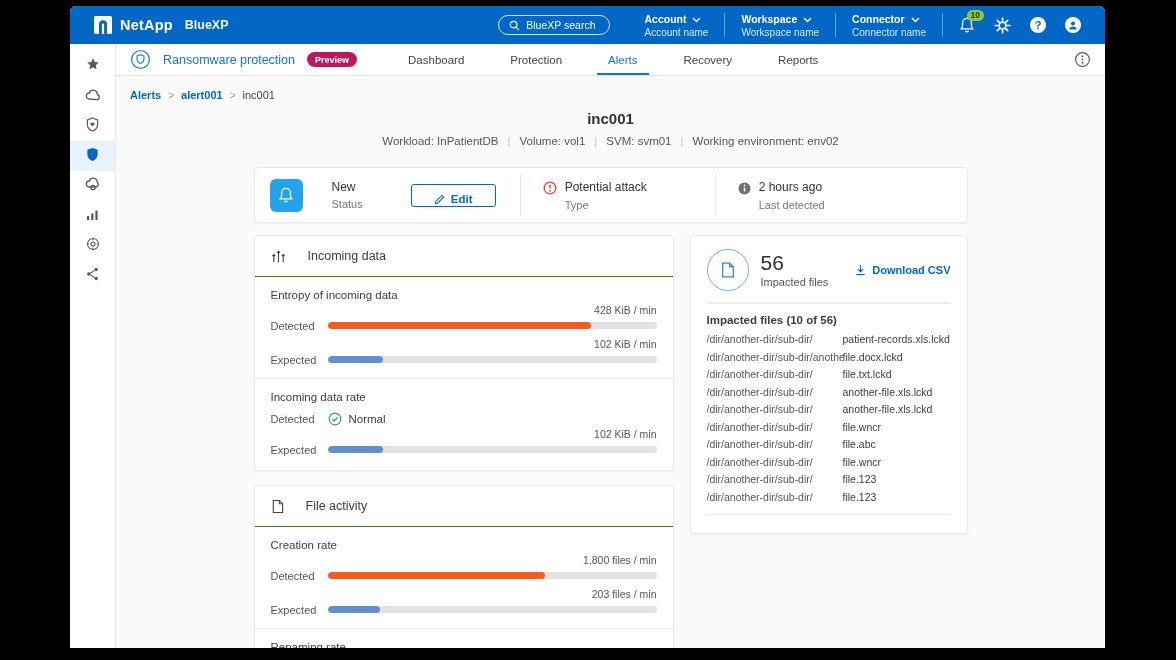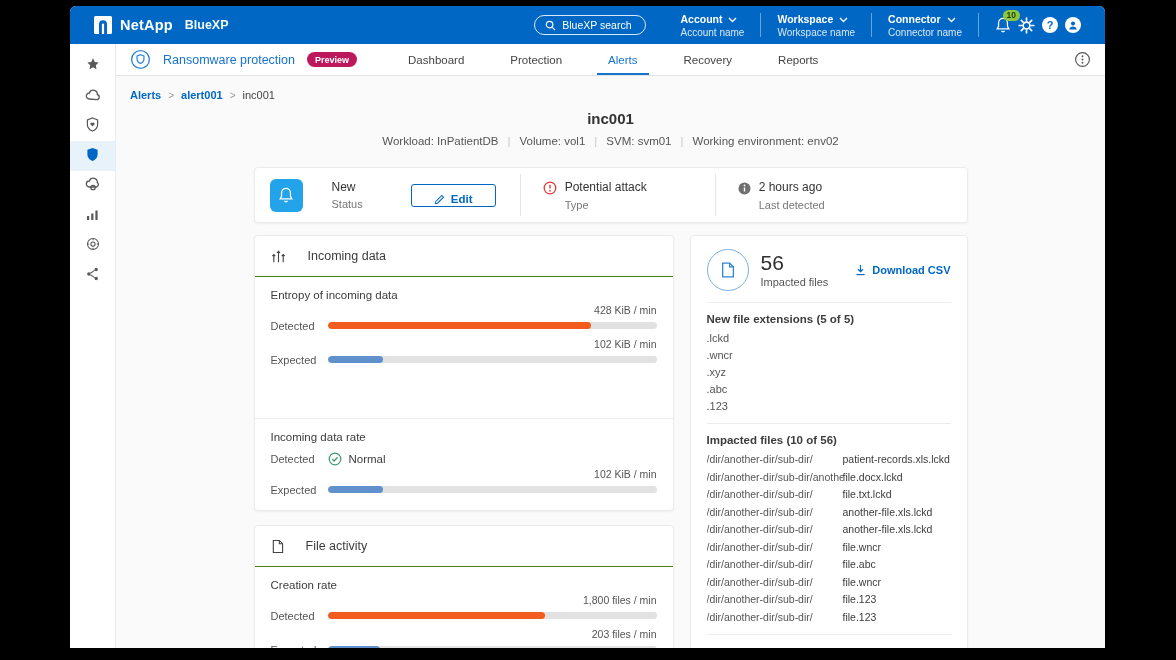--- a/index.html
+++ b/index.html
@@ -12,21 +12,21 @@
   .brand{display:flex;align-items:center;gap:8px;}
   .brand-name{font-weight:bold;font-size:14.5px;letter-spacing:.2px;}
   .brand-product{font-size:12.5px;font-weight:bold;margin-left:4px;opacity:.95;}
   .search-pill{margin-left:auto;display:flex;align-items:center;gap:6px;border:1px solid rgba(255,255,255,.85);
        border-radius:12px;padding:3px 14px 3px 10px;font-size:10.5px;cursor:pointer;}
   .hdr-menus{display:flex;align-items:center;margin-left:18px;}
   .hdr-menu{padding:0 16px;cursor:pointer;}
   .hdr-menu .m-top{display:flex;align-items:center;gap:6px;font-size:10.5px;font-weight:bold;}
   .hdr-menu .m-sub{font-size:10px;color:rgba(255,255,255,.85);margin-top:2px;}
   .vdiv{width:1px;height:24px;background:rgba(255,255,255,.4);}
-  .hdr-icons{display:flex;align-items:center;gap:7px;margin-left:16px;}
+  .hdr-icons{display:flex;align-items:center;gap:19px;margin-left:16px;}
   .hicon{position:relative;display:flex;align-items:center;cursor:pointer;}
   .badge{position:absolute;top:-6px;right:-9px;background:#8DC63F;color:#1E3D10;font-size:8.5px;
        font-weight:bold;border-radius:8px;padding:1px 4px;line-height:9px;}
   .disc{width:16px;height:16px;border-radius:50%;background:#fff;color:#0067C5;display:flex;
        align-items:center;justify-content:center;font-size:11px;font-weight:bold;}
   
   .below{flex:1;display:flex;min-height:0;}
   .sidebar{flex:0 0 45px;background:#fff;border-right:1px solid #EBEBEB;padding-top:7px;}
   .side-item{height:30px;display:flex;align-items:center;justify-content:center;color:#595959;cursor:pointer;}
   .side-item.active{background:#E8F2FB;color:#0067C5;}
@@ -67,21 +67,21 @@
   .sgroup .kv2{margin-left:8px;}
   .kv2 .v{font-size:12px;color:#333;}
   .kv2 .k{font-size:11px;color:#777;margin-top:5px;}
   
   .columns{display:flex;gap:16px;margin-top:12px;align-items:flex-start;}
   .col-left{width:420px;flex:0 0 420px;}
   .col-right{flex:1;min-width:0;}
   .panel-head{display:flex;align-items:center;gap:22px;height:40px;padding:0 16px;border-bottom:1px solid #4d7c0f;
        font-size:12.5px;color:#3C3C3C;}
   .panel-section{padding:10px 16px 10px;}
-  .panel-section + .panel-section{border-top:1px solid #ECECEC;margin-top:40px;}
+  .panel-section + .panel-section{border-top:1px solid #ECECEC;}
   .section-title{font-size:11.5px;font-weight:normal;color:#3C3C3C;margin-bottom:1px;height:16px;display:flex;align-items:center;}
   .meter-value{text-align:right;font-size:10.5px;color:#555;height:13px;line-height:13px;margin-bottom:2px;}
   .meter-row{display:flex;align-items:center;height:13px;margin-bottom:6px;}
   .meter-label{width:57px;font-size:11px;color:#555;}
   .meter-track{flex:1;height:7px;border-radius:4px;background:#E2E2E2;overflow:hidden;}
   .meter-fill{height:100%;border-radius:4px;}
   .status-row{display:flex;align-items:center;height:18px;margin-top:5px;}
   .status-row .normal{display:flex;align-items:center;gap:7px;font-size:11.5px;color:#3C3C3C;}
   .mt14{margin-top:14px;}
   
@@ -463,28 +463,20 @@
                         <svg width="11" height="12" viewBox="0 0 12 13">
                           <path d="M6 1v7M3.3 5.7L6 8.4l2.7-2.7" fill="none" stroke="#0067C5" stroke-width="1.3"></path>
                           <path d="M1.5 11.5h9" stroke="#0067C5" stroke-width="1.3"></path>
                         </svg>
                       </span>
                     <span>Download CSV</span>
                   </div>
                 </div>
                 <div class="hr-inset"></div>
 
-                <div class="list-section">
-                  <div class="list-title">New file extensions (5 of 5)</div>
-                  <div class="ext-item">.lckd</div>
-                  <div class="ext-item">.wncr</div>
-                  <div class="ext-item">.xyz</div>
-                  <div class="ext-item">.abc</div>
-                  <div class="ext-item">.123</div>
-                </div>
                 <div class="hr-inset"></div>
 
                 <div class="list-section">
                   <div class="list-title">Impacted files (10 of 56)</div>
                   <div class="file-row">
                       <span class="file-path">/dir/another-dir/sub-dir/</span>
                       <span class="file-name">patient-records.xls.lckd</span>
                     </div>
                   <div class="file-row">
                       <span class="file-path">/dir/another-dir/sub-dir/another-dir...</span>

